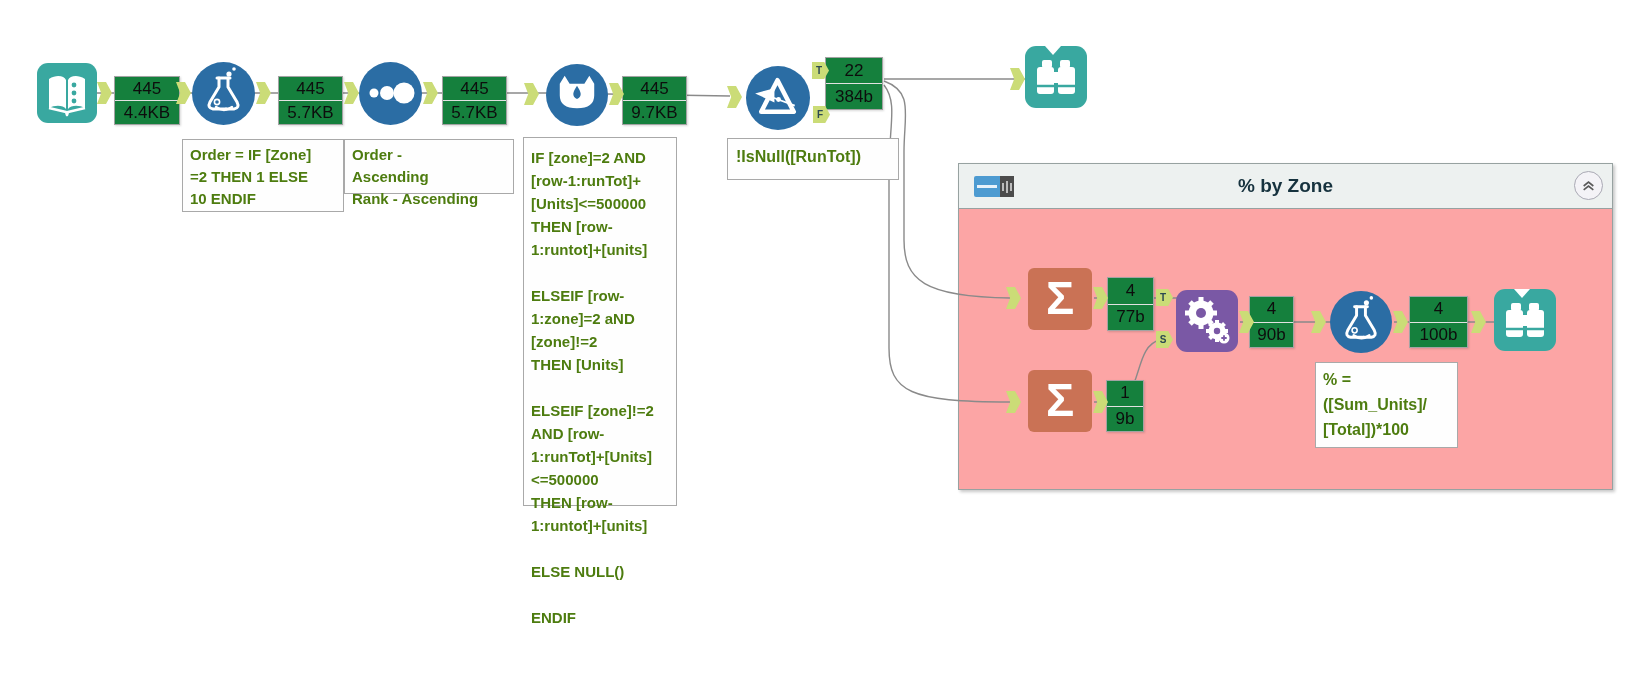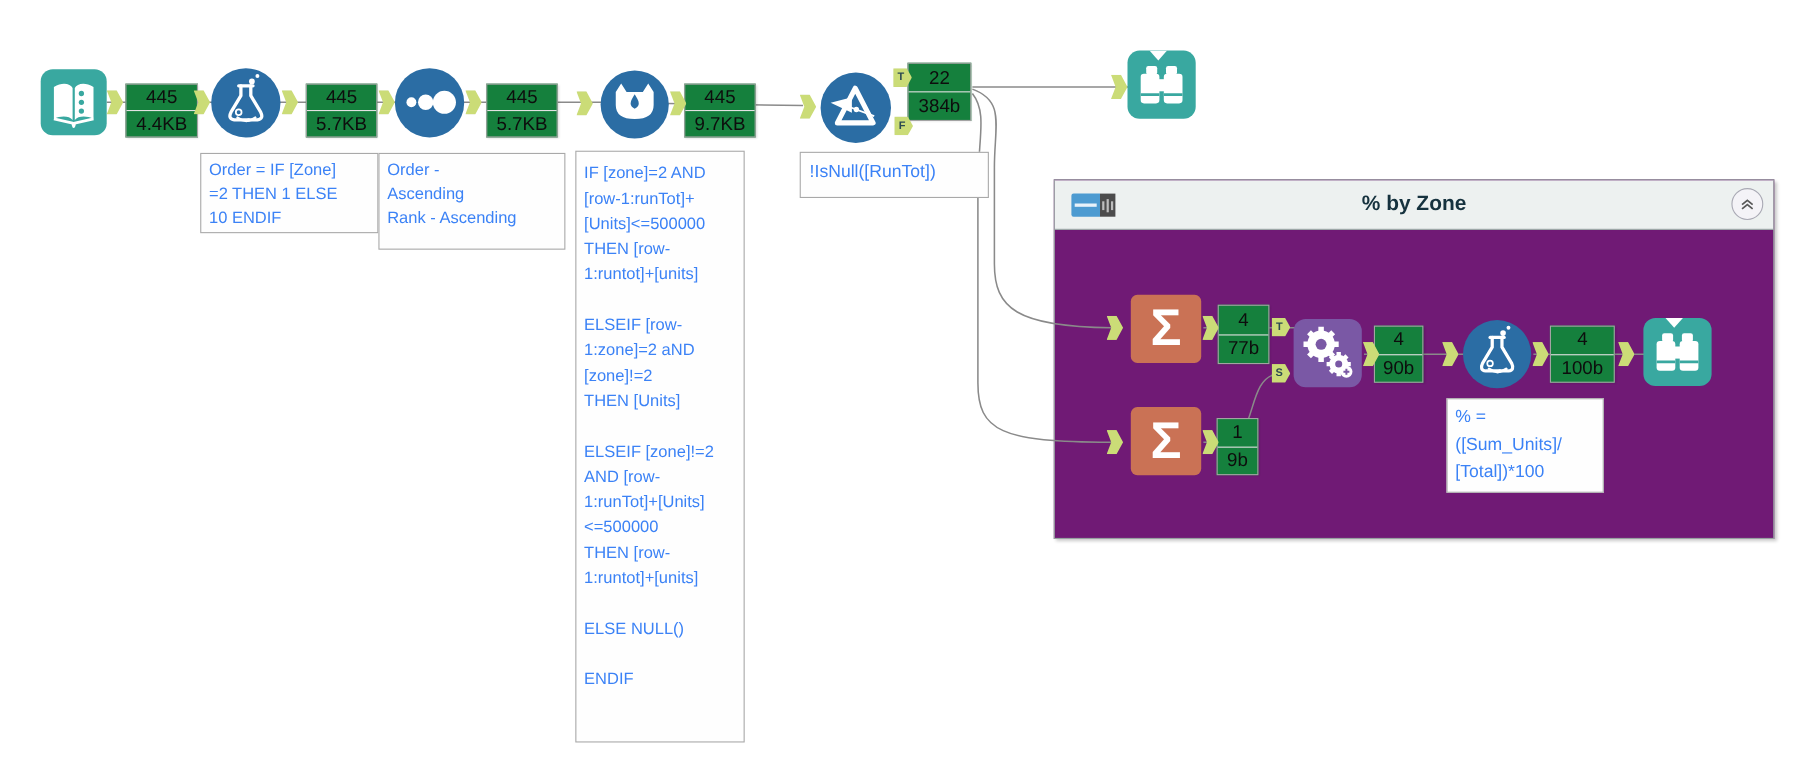--- a/index.html
+++ b/index.html
@@ -1,40 +1,40 @@
 <!DOCTYPE html>
 <html><head>
 <meta charset="utf-8">
 <style>
   html,body{margin:0;padding:0;background:#fff;}
   #canvas{position:relative;width:1637px;height:694px;background:#ffffff;overflow:hidden;
           font-family:"Liberation Sans",sans-serif;}
   
   .tool-container{position:absolute;left:958px;top:163px;width:655px;height:327px;
-    background:#701a75;border:1px solid #97a2a1;box-shadow:2px 2px 3px rgba(0,0,0,.22);z-index:1;box-sizing:border-box;}
+    background:#fca5a5;border:1px solid #97a2a1;box-shadow:2px 2px 3px rgba(0,0,0,.22);z-index:1;box-sizing:border-box;}
   .container-header{height:44px;border-bottom:1px solid #97a2a1;display:flex;align-items:center;
     background:#edf1f0;position:relative;}
   .container-title{flex:1;text-align:center;font-size:19px;font-weight:bold;color:#16323e;}
   .container-hicon{position:absolute;left:15px;top:12px;display:flex;height:21px;}
   .hicon-blue{width:26px;height:21px;background:#4d9bd1;border-radius:2px 0 0 2px;position:relative;}
   .hicon-blue::after{content:"";position:absolute;left:3px;right:3px;top:9px;height:3px;background:#e8f2fa;}
   .hicon-dark{width:14px;height:21px;background:#4c4c4c;display:flex;align-items:center;justify-content:center;gap:2px;}
   .hicon-dark i{display:block;width:2px;background:#bdbdbd;}
   .collapse-btn{position:absolute;right:9px;top:7px;width:29px;height:29px;border-radius:50%;
     background:#f4f3f7;border:1px solid #a9a9b4;display:flex;align-items:center;justify-content:center;box-sizing:border-box;}
   
   #wires{position:absolute;left:0;top:0;z-index:2;}
   #wires path{stroke:#8a8a8a;stroke-width:1.4;fill:none;}
   
   .count-box{position:absolute;background:#15803d;border:1px solid #a3a3a3;box-shadow:1px 1px 2px rgba(0,0,0,.15);
     z-index:3;display:flex;flex-direction:column;text-align:center;color:#0d0d0d;font-size:17px;box-sizing:border-box;}
   .count-box .rec{flex:1;display:flex;align-items:center;justify-content:center;border-bottom:1px solid #e2e2e2;}
   .count-box .size{flex:1;display:flex;align-items:center;justify-content:center;}
   
-  .annotation{position:absolute;background:#fefefe;border:1px solid #a9a9a9;color:#3b82f6;font-weight:normal;
+  .annotation{position:absolute;background:#fefefe;border:1px solid #a9a9a9;color:#4d7c0f;font-weight:bold;
     font-size:15px;line-height:22px;padding:4px 7px;white-space:pre-line;z-index:3;box-sizing:border-box;}
   
   .tool{position:absolute;z-index:4;}
   .circle{border-radius:50%;background:#2b6da4;}
   .sq-teal{background:#39a8a0;border-radius:11px;}
   .sq-salmon{background:#ca7255;border-radius:6px;display:flex;align-items:center;justify-content:center;}
   .sq-purple{background:#7a58a5;border-radius:11px;}
   .sigma{color:#fff;font-size:47px;font-weight:bold;line-height:1;transform:translateY(-2px);}
   .tool svg{display:block;width:100%;height:100%;}
   
@@ -120,24 +120,24 @@
     <div class="size">90b</div>
   </div>
   <div class="count-box" style="left:1409px;top:296px;width:59px;height:52px;">
     <div class="rec">4</div>
     <div class="size">100b</div>
   </div>
 
   <div class="annotation" style="left:182px;top:139px;width:162px;height:73px;">Order = IF [Zone]
 =2 THEN 1 ELSE
 10 ENDIF</div>
-  <div class="annotation" style="left:344px;top:139px;width:170px;height:88px;">Order -
+  <div class="annotation" style="left:344px;top:139px;width:170px;height:55px;">Order -
 Ascending
 Rank - Ascending</div>
-  <div class="annotation" style="left:523px;top:137px;width:154px;height:538px;line-height:23px;padding-top:8px;">IF [zone]=2 AND
+  <div class="annotation" style="left:523px;top:137px;width:154px;height:369px;line-height:23px;padding-top:8px;">IF [zone]=2 AND
 [row-1:runTot]+
 [Units]&lt;=500000
 THEN [row-
 1:runtot]+[units]
 
 ELSEIF [row-
 1:zone]=2 aND
 [zone]!=2
 THEN [Units]
 

